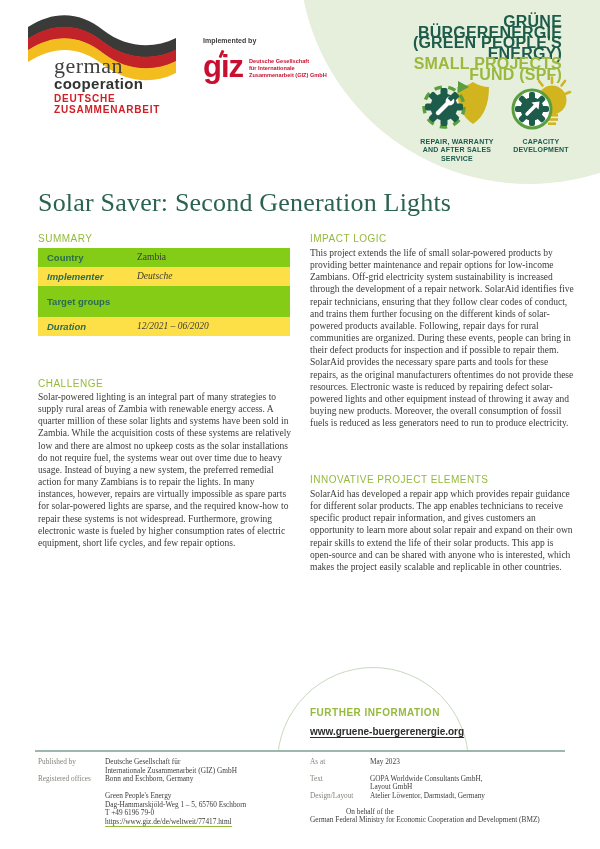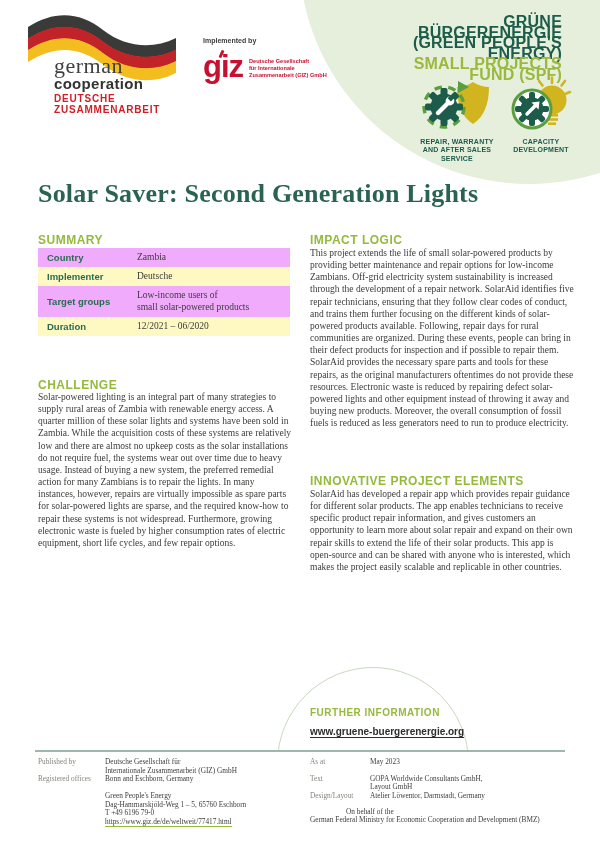--- a/index.html
+++ b/index.html
@@ -25,28 +25,28 @@
   #giz-accent { width:3px; height:8px; background:#c80f2f; transform:rotate(24deg); border-radius:1px; }
   #giz-descriptor { font-size:5.6px; font-weight:bold; color:#c80f2f; line-height:7px; }
   #program-title { text-align:right; font-weight:bold; font-size:16px; line-height:10.5px; letter-spacing:.2px; }
   #program-title .dark { color:#1d5c4b; }
   #program-title .light { color:#9cb83d; }
   .badge { text-align:center; }
   .badge-label { font-size:7px; font-weight:bold; color:#1d5c4b; line-height:8.4px; letter-spacing:.2px; }
 
   
   #page-title { font-family:"Liberation Serif", serif; font-size:26px; color:#2a6352; letter-spacing:.2px; }
-  .section-heading { font-size:12px; font-weight:bold; color:#95ba3b; letter-spacing:.5px; }
+  .section-heading { font-size:10px; font-weight:normal; color:#95ba3b; letter-spacing:.5px; }
   .body-text { font-family:"Liberation Serif", serif; font-size:9.5px; line-height:12.15px; color:#3b3b3a; }
 
   
   #summary-table { width:252px; font-size:9.5px; }
   .srow { display:flex; align-items:center; }
-  .srow.alt1 { background:#f0abfc; }
-  .srow.alt2 { background:#fef9c3; }
+  .srow.alt1 { background:#84cc16; }
+  .srow.alt2 { background:#fde047;font-style:italic; }
   .srow .lbl { width:99px; padding-left:9px; font-weight:bold; color:#2a6b52; }
   .srow .val { flex:1; font-family:"Liberation Serif", serif; color:#3b3b3a; line-height:11.5px; }
   .h19 { height:19px; } .h31 { height:31px; }
 
   
   #arc-clip { position:absolute; left:0; top:660px; width:600px; height:90px; overflow:hidden; }
   #arc-circle { position:absolute; left:277px; top:7px; width:192px; height:192px;
     border:1.5px solid #c9d9c0; border-radius:50%; }
   #further-heading { font-size:10px; font-weight:bold; color:#95ba3b; letter-spacing:.5px; }
   #further-link { font-size:10px; font-weight:bold; color:#2d2d2c; border-bottom:1.5px solid #2d2d2c; cursor:pointer; }
@@ -129,37 +129,35 @@
         <rect x="21" y="16" width="6" height="34" rx="2" transform="rotate(135 24 33)"></rect>
         <circle cx="24" cy="33" r="11.5"></circle>
       </g>
       <line x1="19" y1="38" x2="28" y2="29" stroke="#ffffff" stroke-width="3.4" stroke-linecap="round"></line>
       <polygon points="23.5,26.5 31.5,25.5 30.5,33.5" fill="#ffffff"></polygon>
     </svg>
     <div class="badge-label pre">CAPACITY
 DEVELOPMENT</div>
   </div>
 
-  <div class="abs" id="page-title" style="left:38px;top:179px;font-weight:bold;">Solar Saver: Second Generation Lights</div>
+  <div class="abs" id="page-title" style="left:38px;top:188px;">Solar Saver: Second Generation Lights</div>
 
   <div class="abs section-heading" style="left:38px;top:233px;">SUMMARY</div>
 
   <div class="abs" id="summary-table" style="left:38px;top:248px;">
     <div class="srow alt1 h19">
       <div class="lbl">Country</div>
       <div class="val">Zambia</div>
     </div>
     <div class="srow alt2 h19">
       <div class="lbl">Implementer</div>
       <div class="val">Deutsche</div>
     </div>
     <div class="srow alt1 h31">
       <div class="lbl">Target groups</div>
-      <div class="val pre">Low-income users of
-small solar-powered products</div>
     </div>
     <div class="srow alt2 h19">
       <div class="lbl">Duration</div>
       <div class="val">12/2021 – 06/2020</div>
     </div>
   </div>
 
   <div class="abs section-heading" style="left:38px;top:378px;">CHALLENGE</div>
   <div class="abs body-text" style="left:38px;top:391px;width:256px;">Solar-powered lighting is an integral part of many strategies to supply rural areas of Zambia with renewable energy access. A quarter million of these solar lights and systems have been sold in Zambia. While the acquisition costs of these systems are relatively low and there are almost no upkeep costs as the solar installations do not require fuel, the systems wear out over time due to heavy usage. Instead of buying a new system, the preferred remedial action for many Zambians is to repair the lights. In many instances, however, repairs are virtually impossible as spare parts for solar-powered lights are sparse, and the required know-how to repair these systems is not widespread. Furthermore, growing electronic waste is fueled by higher consumption rates of electric equipment, short life cycles, and few repair options.</div>
 

